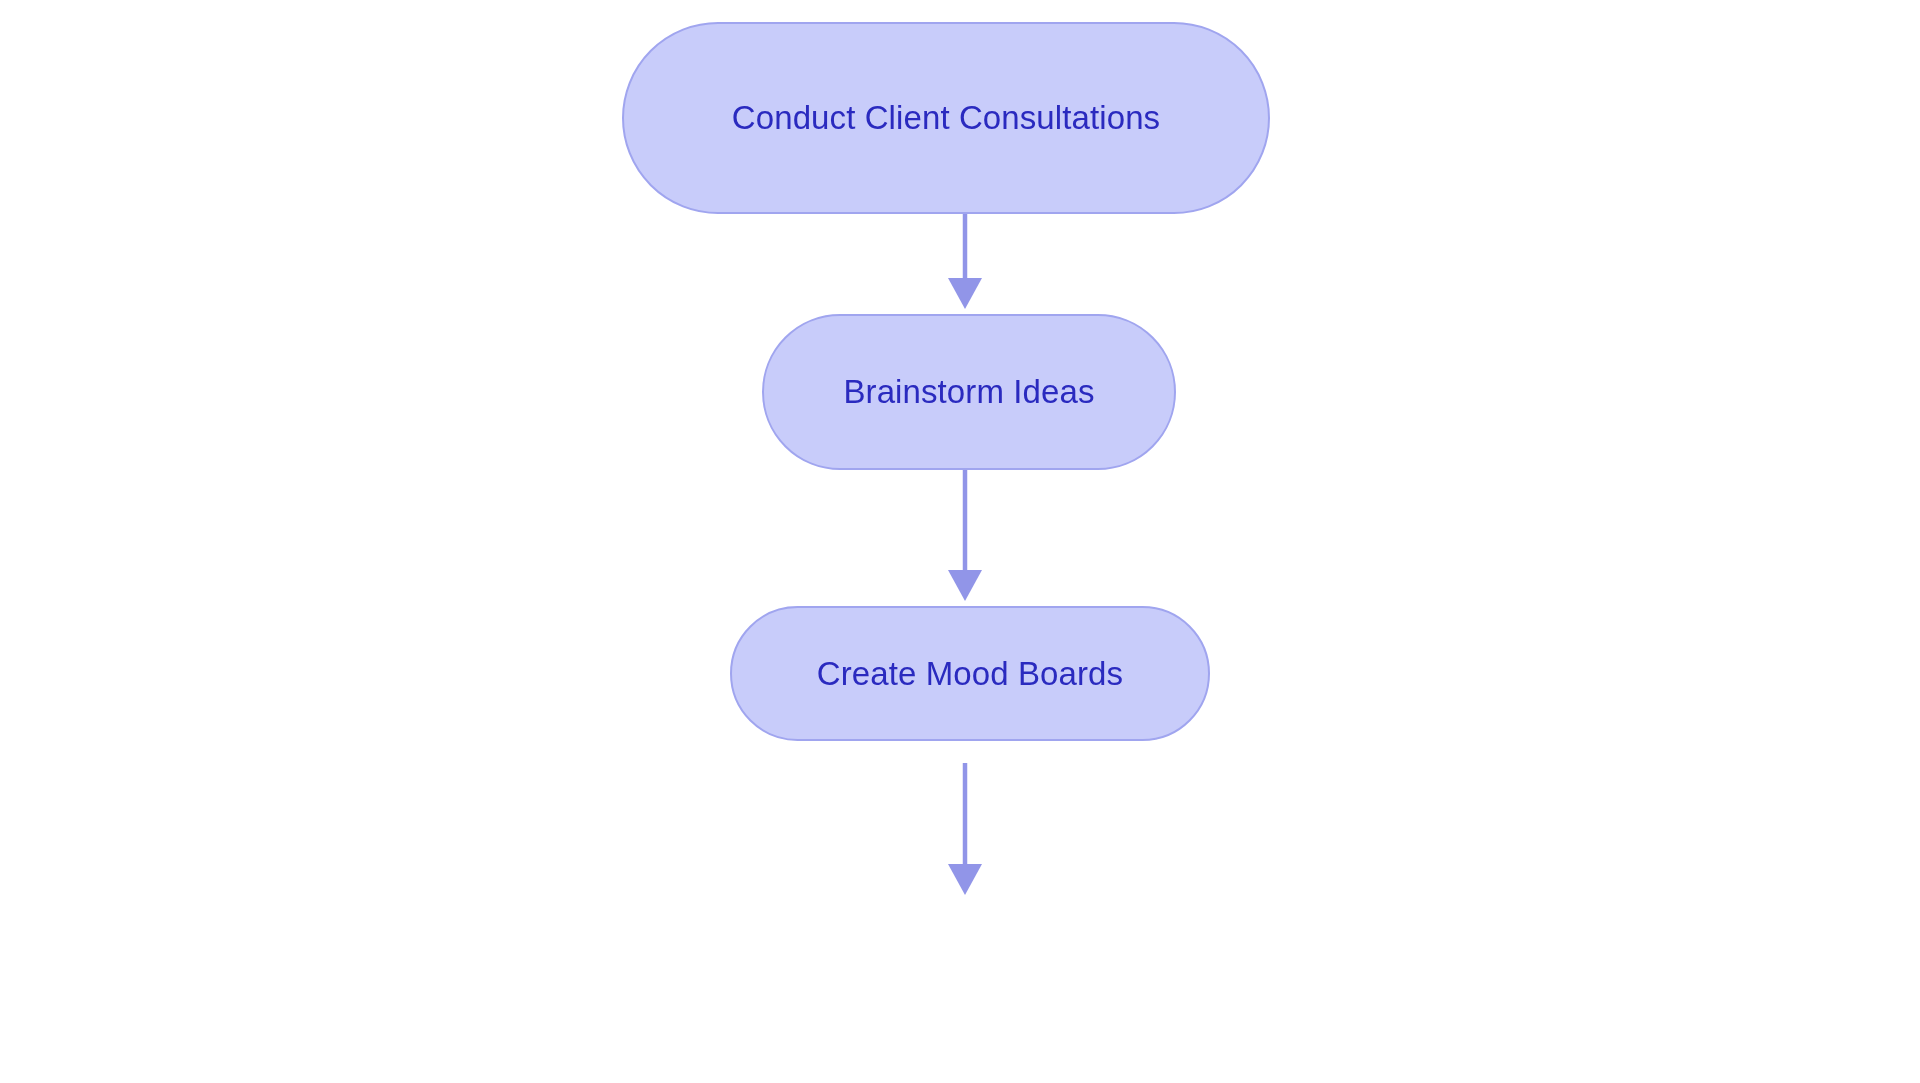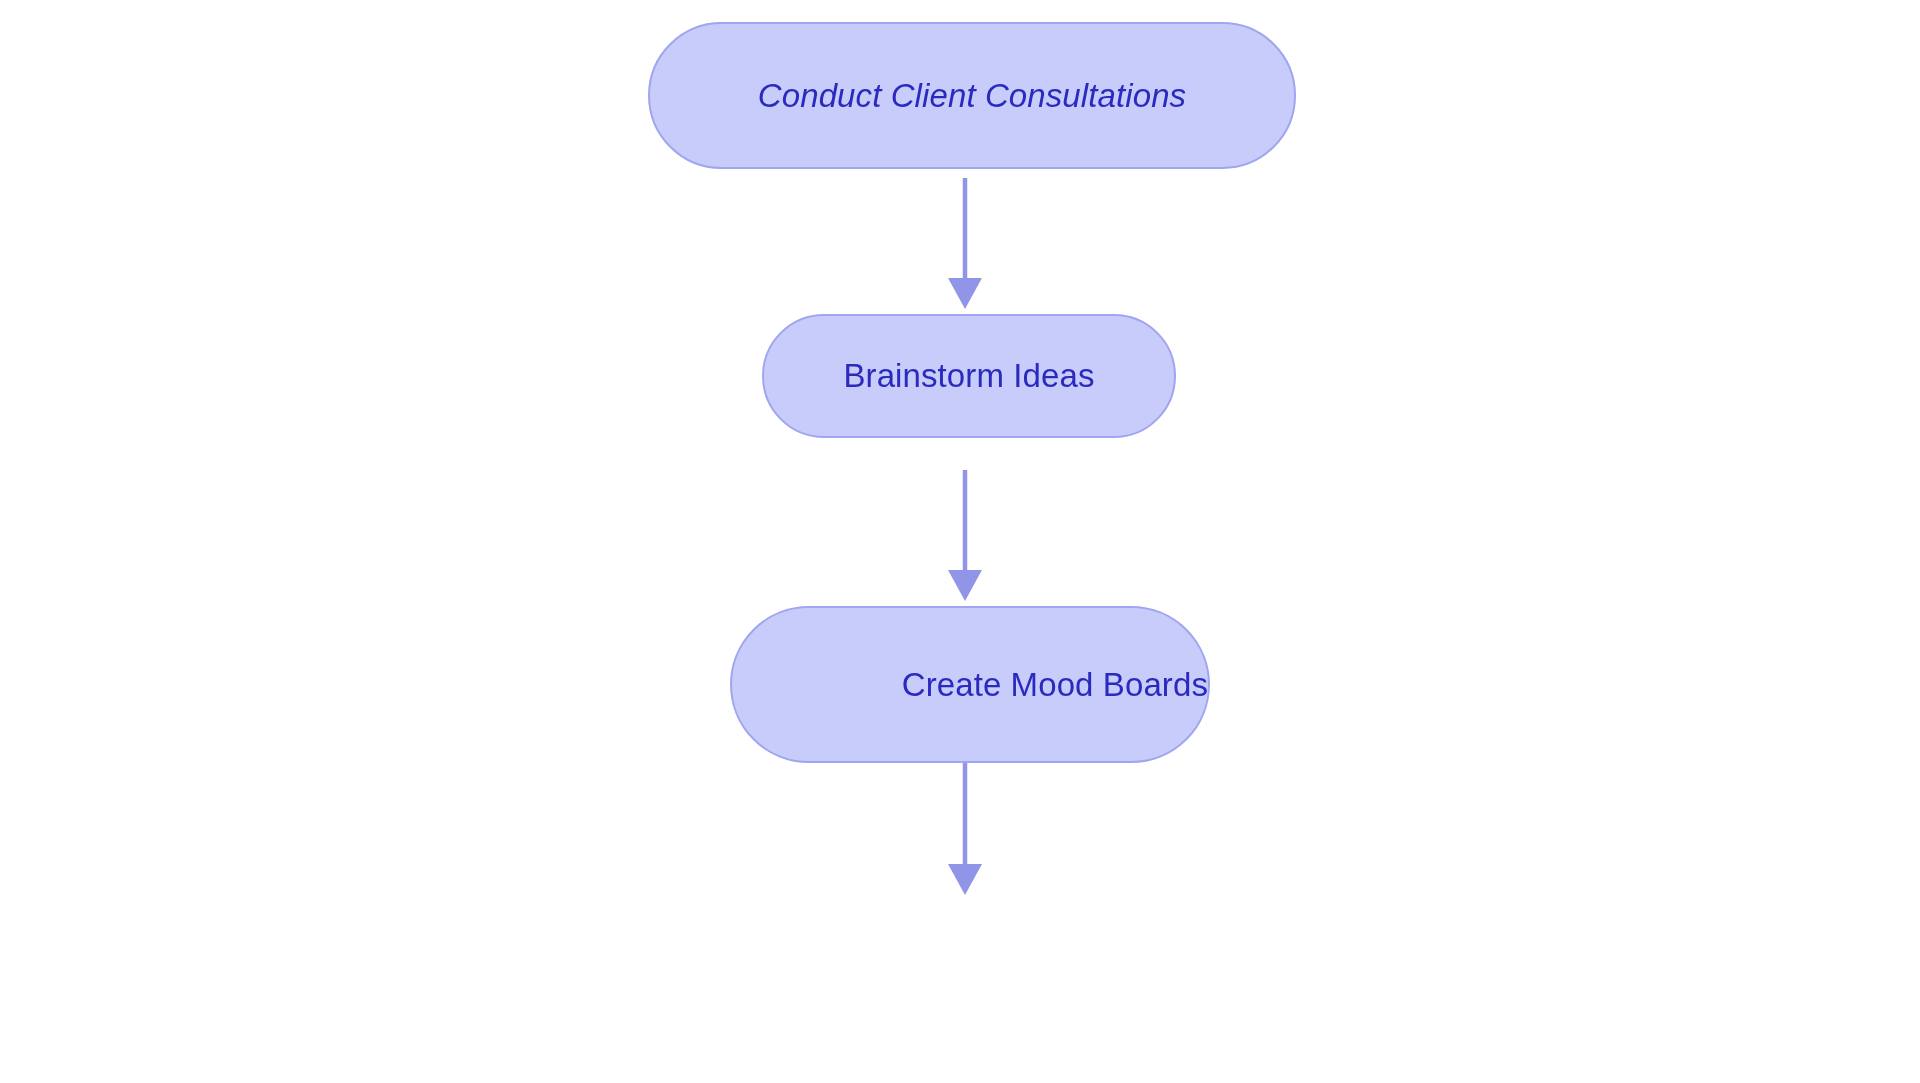--- a/index.html
+++ b/index.html
@@ -60,23 +60,23 @@
     font-family: "Liberation Sans", "DejaVu Sans", sans-serif;
     font-size: 33px;
     font-weight: 300;
     letter-spacing: 0.1px;
     line-height: 1.15;
     white-space: nowrap;
     user-select: none;
   }
 
   
-  #node-consult   { left: 648px; top: 22px;   width: 648px; height: 147px; font-style: italic; }
-  #node-brainstorm{ left: 762px; top: 314px;  width: 414px; height: 124px; text-align: center; }
-  #node-moodboard { left: 730px; top: 606px;  width: 480px; height: 157px; justify-content: flex-end; }
+  #node-consult   { left: 622px; top: 22px;   width: 648px; height: 192px; }
+  #node-brainstorm{ left: 762px; top: 314px;  width: 414px; height: 156px; text-align: center; }
+  #node-moodboard { left: 730px; top: 606px;  width: 480px; height: 135px; }
   #node-proposals { left: 753px; top: 900px;  width: 434px; height: 158px; }
 </style>
 </head>
 <body style="background: rgb(255, 255, 255);">
 
 <div id="flow-canvas" style="background: rgb(255, 255, 255);">
 
   <svg id="connector-layer" viewBox="0 0 1920 1083" width="1920" height="1083" xmlns="http://www.w3.org/2000/svg" aria-hidden="true">
 
     <g>

